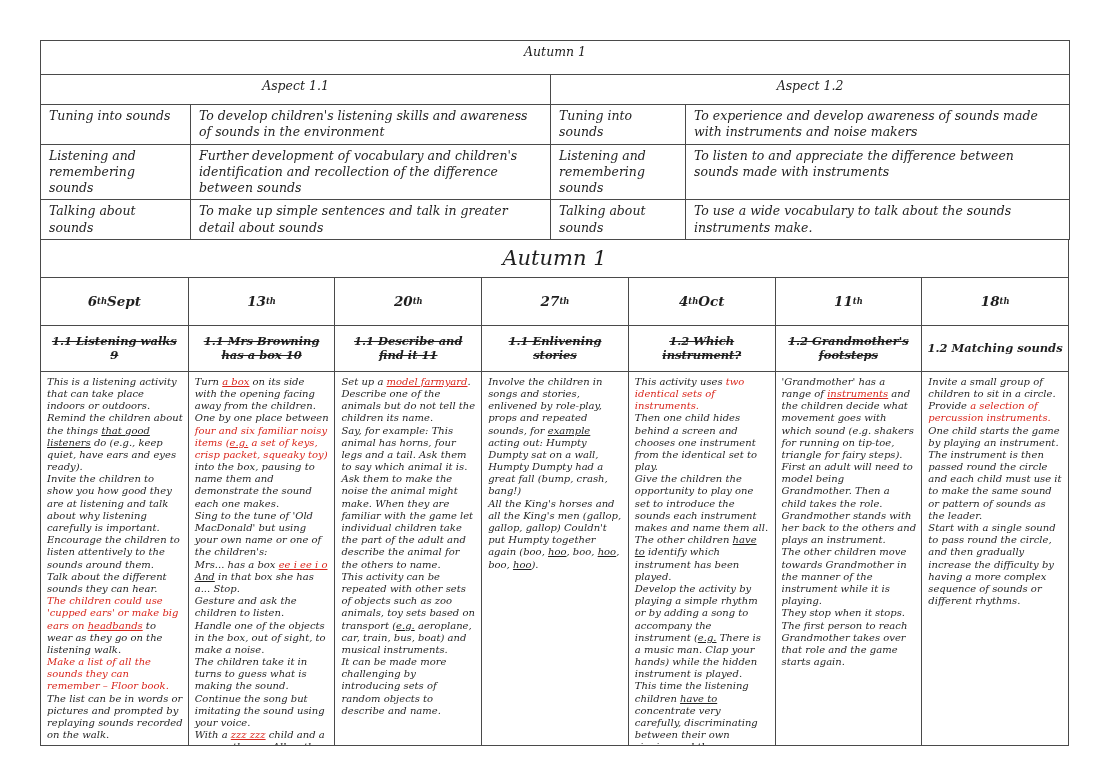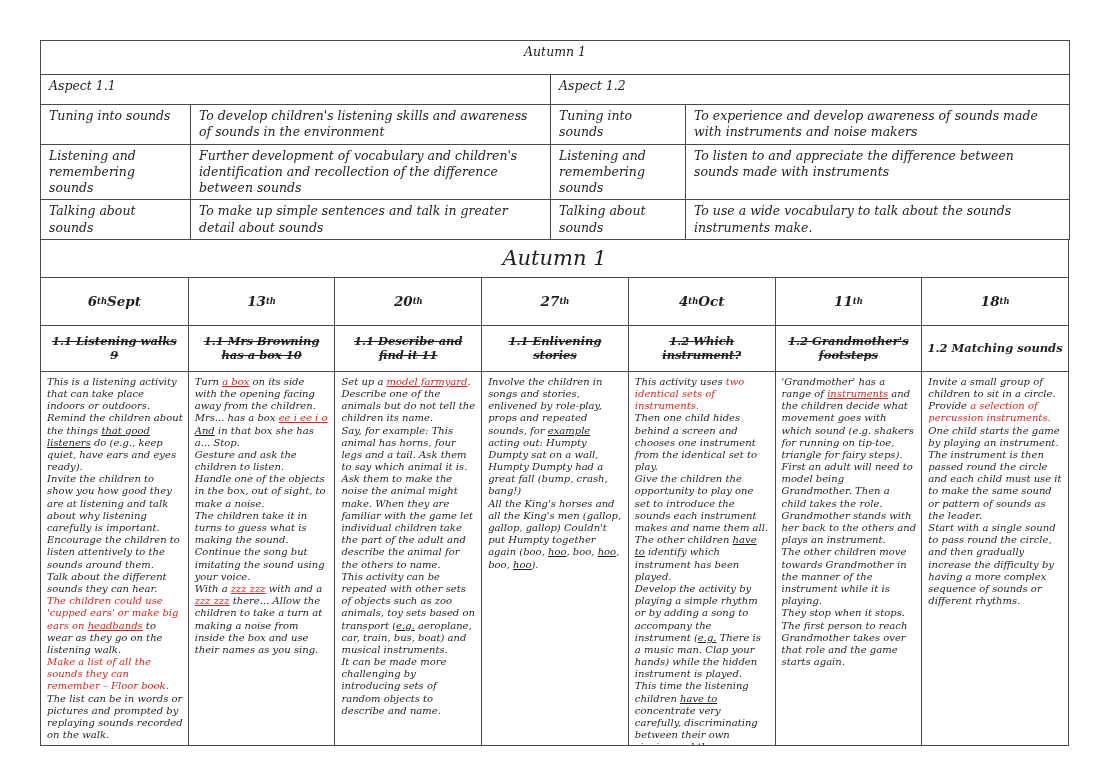--- a/index.html
+++ b/index.html
@@ -15,21 +15,21 @@
   
   table.t1 { width: 100%; border-collapse: collapse; table-layout: fixed; }
   table.t1 td {
     border: 1px solid var(--border, #4a4a4a);
     padding: 3px 8px;
     vertical-align: top;
     font-size: 12.5px;
     line-height: 1.3;
   }
   td.t1-title { text-align: center; font-size: 21px; height: 34px; vertical-align: middle; }
-  td.aspect   { font-size: 14.5px; height: 30px; vertical-align: middle; }
+  td.aspect   { text-align: center; font-size: 14.5px; height: 30px; vertical-align: middle; }
   tr.r1 td { height: 36px; margin-top: 16px; }
   tr.r2 td { height: 52px; }
   tr.r3 td { height: 37px; font-style: italic; }
 
   
   .t2 { border: 1px solid var(--border, #4a4a4a); margin-top: -1px; background: #fff; }
   .t2-title {
     height: 38px; display: flex; align-items: center; justify-content: center;
     font-size: 21px; border-bottom: 1px solid var(--border, #4a4a4a);
   }
@@ -127,26 +127,28 @@
     <div class="col-date">
       <span>13</span>
             <sup>th</sup>
             <span></span>
     </div>
     <div class="col-title-cell">
       <span class="strike">1.1 Mrs Browning has a box 10</span>
     </div>
     <div class="col-body">
             <p><span>Turn </span><span class="ru">a box</span><span> on its side with the opening facing away from the children.</span></p>
+            <p><span>One by one place between </span><span class="r">four and six familiar noisy items (</span><span class="ru">e.g.</span><span class="r"> a set of keys, crisp packet, squeaky toy)</span><span> into the box, pausing to name them and demonstrate the sound each one makes.</span></p>
+            <p><span>Sing to the tune of 'Old MacDonald' but using your own name or one of the children's:</span></p>
             <p><span>Mrs... has a box </span><span class="ru">ee i ee i o</span><span> </span><span class="u">And</span><span> in that box she has a... Stop.</span></p>
             <p><span>Gesture and ask the children to listen.</span></p>
             <p><span>Handle one of the objects in the box, out of sight, to make a noise.</span></p>
             <p><span>The children take it in turns to guess what is making the sound.</span></p>
             <p><span>Continue the song but imitating the sound using your voice.</span></p>
-            <p><span>With a </span><span class="ru">zzz zzz</span><span> with and a </span><span class="ru">zzz zzz</span><span> there... Allow the children to take a turn at making a noise from inside the box and use their names as you sing.</span></p>
+            <p><span>With a </span><span class="ru">zzz zzz</span><span> child and a </span><span class="ru">zzz zzz</span><span> there... Allow the children to take a turn at making a noise from inside the box and use their names as you sing.</span></p>
           </div>
   </div>
 
   <div class="col">
     <div class="col-date">
       <span>20</span>
             <sup>th</sup>
             <span></span>
     </div>
     <div class="col-title-cell">

